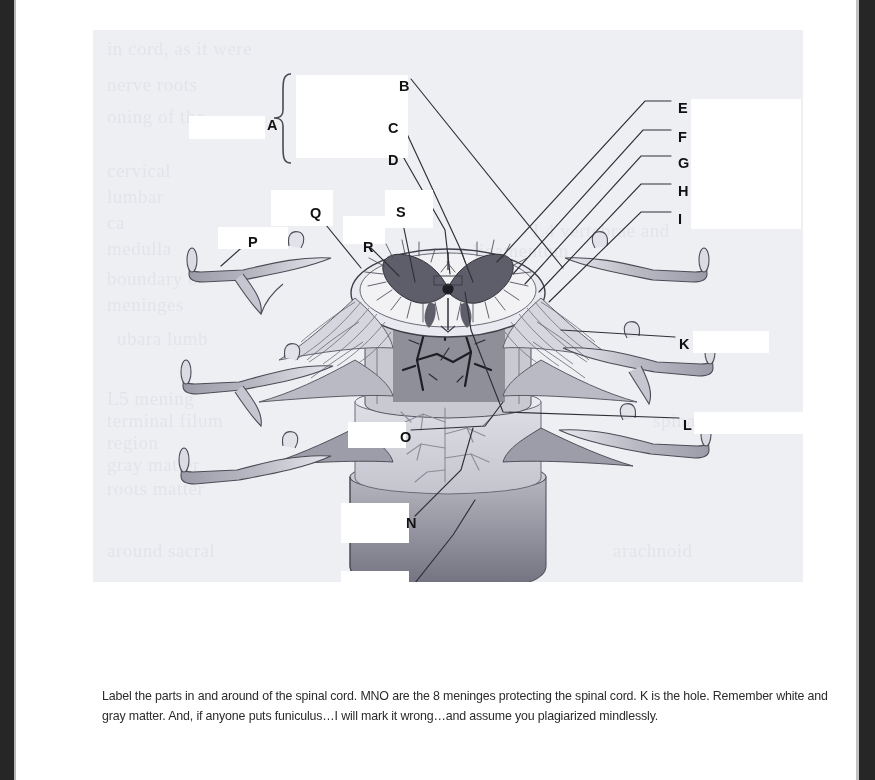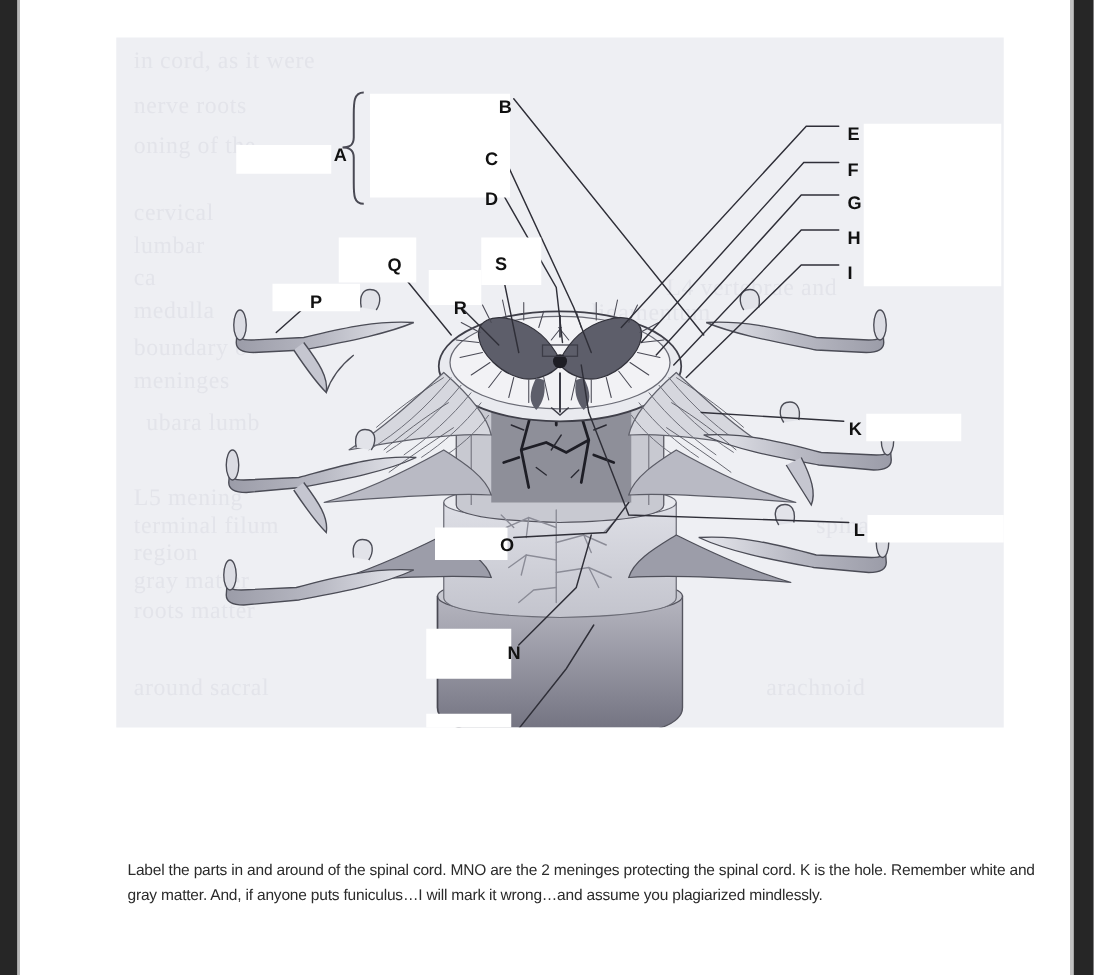--- a/index.html
+++ b/index.html
@@ -320,14 +320,14 @@
         <div class="lbl" style="left: 590px; top: 388px;">L</div>
         <div class="lbl" style="left: 313px; top: 486px;">N</div>
         <div class="lbl" style="left: 307px; top: 400px;">O</div>
         <div class="lbl" style="left: 155px; top: 205px;">P</div>
         <div class="lbl" style="left: 217px; top: 176px;">Q</div>
         <div class="lbl" style="left: 270px; top: 210px;">R</div>
         <div class="lbl" style="left: 303px; top: 175px;">S</div>
       </div>
   </div>
 
-  <div id="caption">Label the parts in and around of the spinal cord.  MNO are the  2 meninges protecting the spinal cord.   K is the hole. Remember white and gray matter.  And, if anyone puts funiculus…I will mark it wrong…and assume you plagiarized mindlessly.</div>
+  <div id="caption">Label the parts in and around of the spinal cord.  MNO are the  8 meninges protecting the spinal cord.   K is the hole. Remember white and gray matter.  And, if anyone puts funiculus…I will mark it wrong…and assume you plagiarized mindlessly.</div>
 </div>
 
 </body></html>

